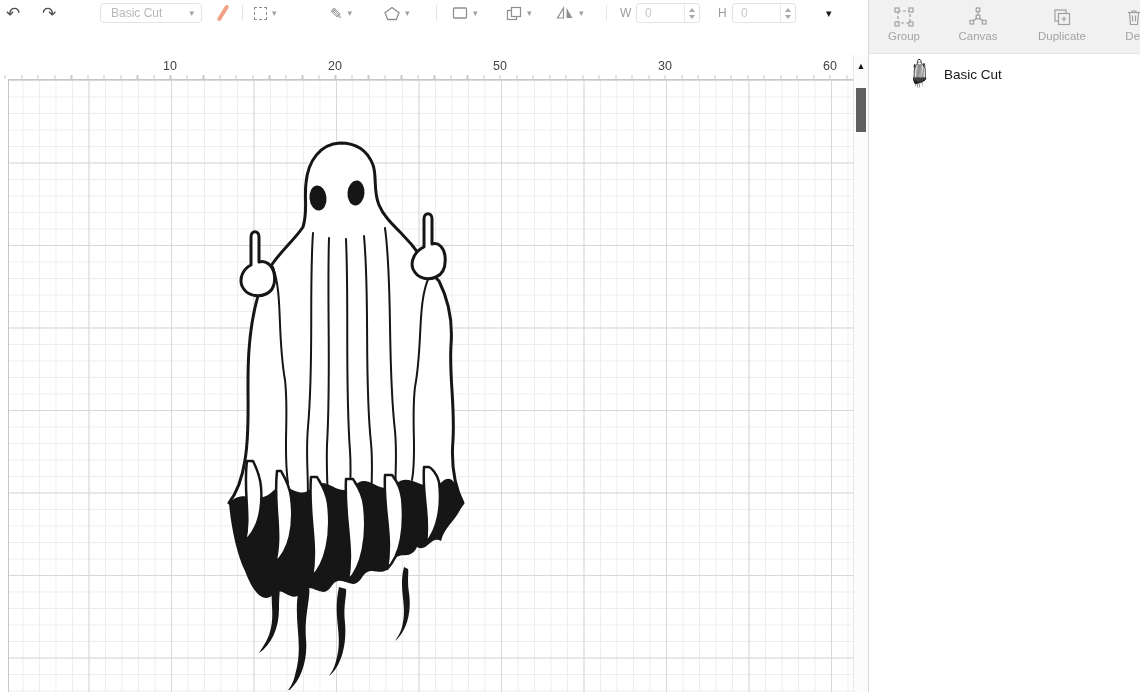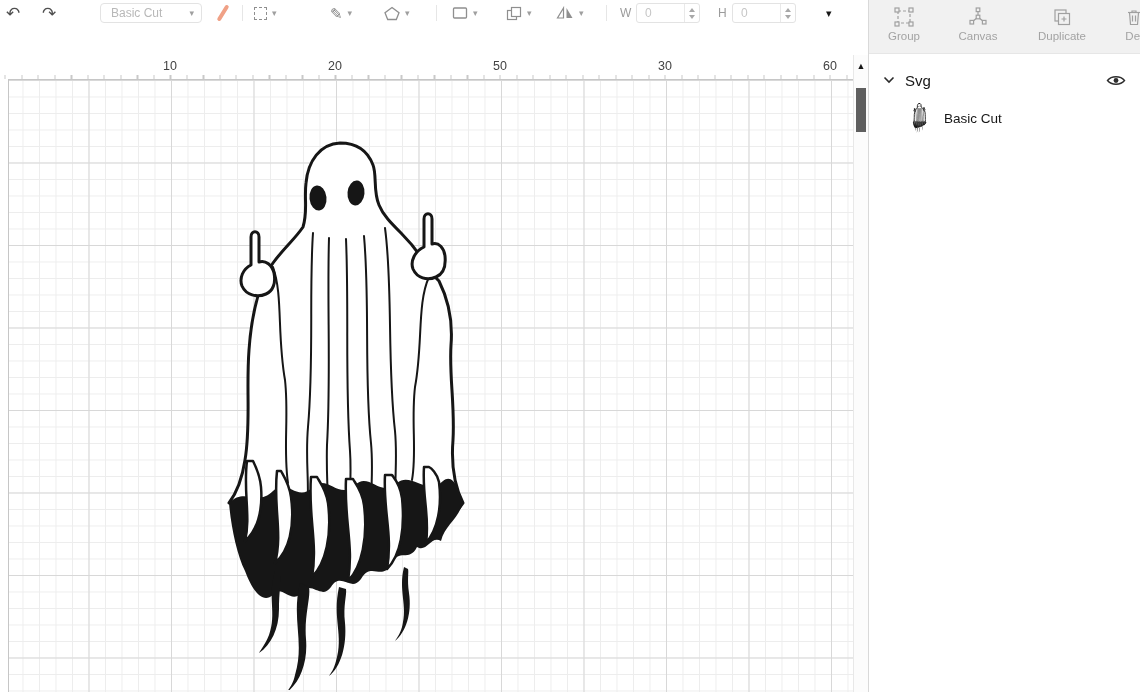--- a/index.html
+++ b/index.html
@@ -265,34 +265,20 @@
         <svg width="20" height="20" viewBox="0 0 20 20">
           <path d="M4 5.5 H16" fill="none" stroke="#a0a0a0" stroke-width="1.2"></path>
           <path d="M8 5.5 V4 H12 V5.5" fill="none" stroke="#a0a0a0" stroke-width="1.2"></path>
           <path d="M5.5 5.5 L6.5 17.5 H13.5 L14.5 5.5" fill="none" stroke="#a0a0a0" stroke-width="1.2"></path>
           <path d="M8.5 8.5 V14.5 M11.5 8.5 V14.5" stroke="#a0a0a0" stroke-width="1.2"></path>
         </svg>
         <span>Del</span>
       </div>
     </div>
 
-    <div class="svg-row">
-      <span class="svg-chevron">
-        <svg width="12" height="8">
-            <path d="M1.5 1.5 L6 6 L10.5 1.5" fill="none" stroke="#2b2b2b" stroke-width="1.6"></path>
-          </svg>
-      </span>
-      <span class="name">Svg</span>
-      <span class="eye">
-        <svg width="20" height="13" viewBox="0 0 20 13">
-            <path d="M1.5 6.5 C5.5 1.5 14.5 1.5 18.5 6.5 C14.5 11.5 5.5 11.5 1.5 6.5 Z" fill="none" stroke="#2e2e2e" stroke-width="1.4"></path>
-            <circle cx="10" cy="6.5" r="2.4" fill="#2e2e2e"></circle>
-          </svg>
-      </span>
-    </div>
 
     <div class="layer-row">
       <span class="layer-thumb">
         <svg width="17" height="30">
             <use href="#ghost-sym" width="17" height="30"></use>
           </svg>
       </span>
       <span class="lbl">Basic Cut</span>
     </div>
 

